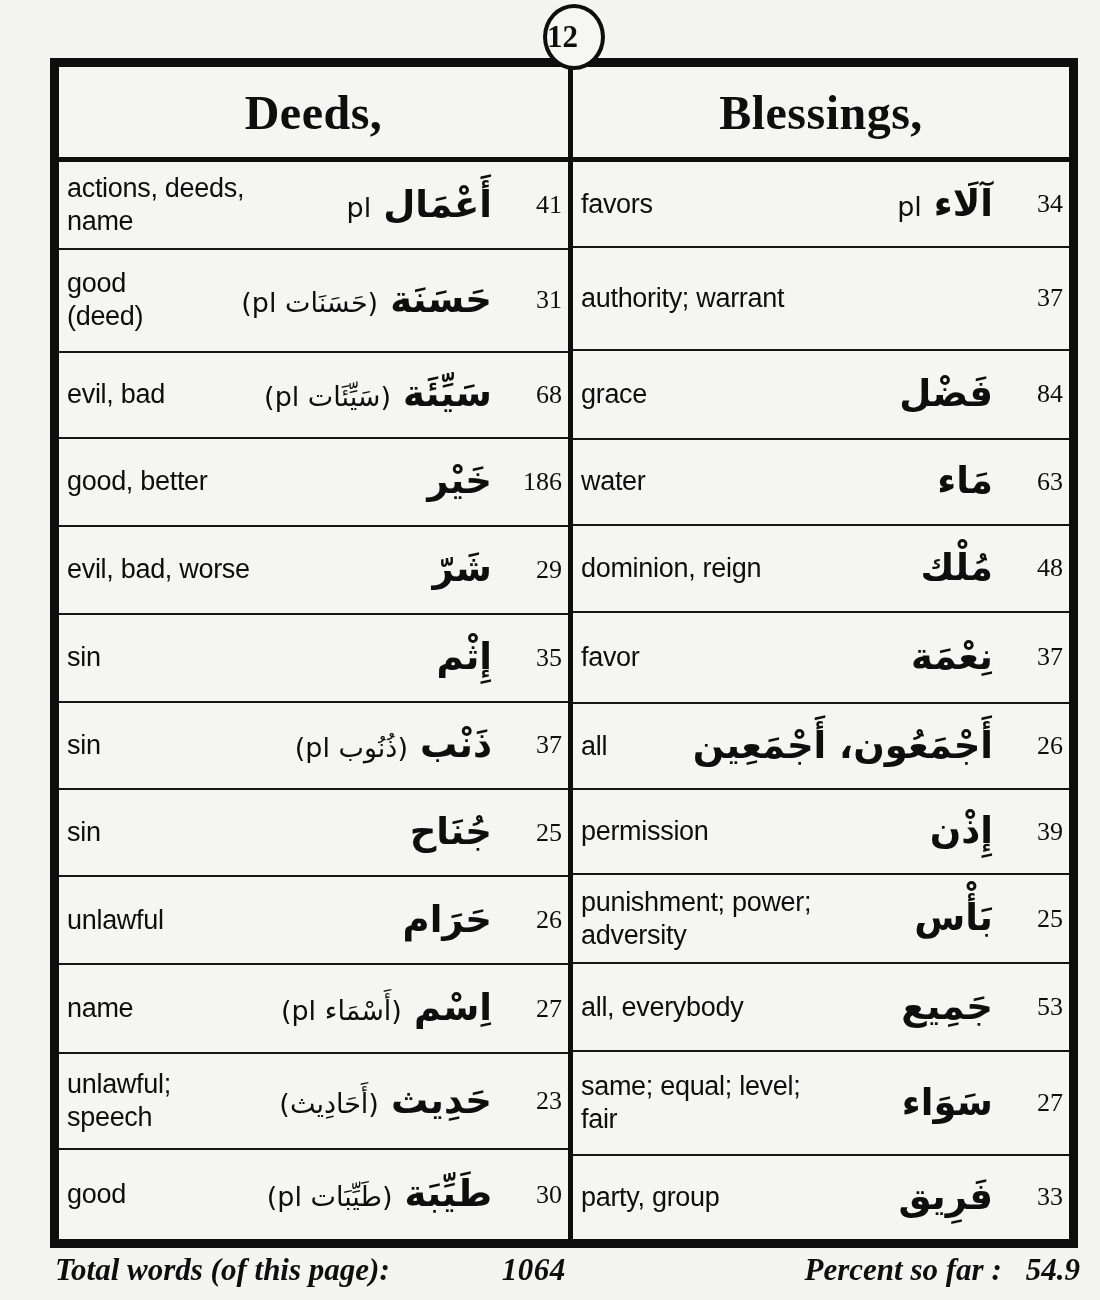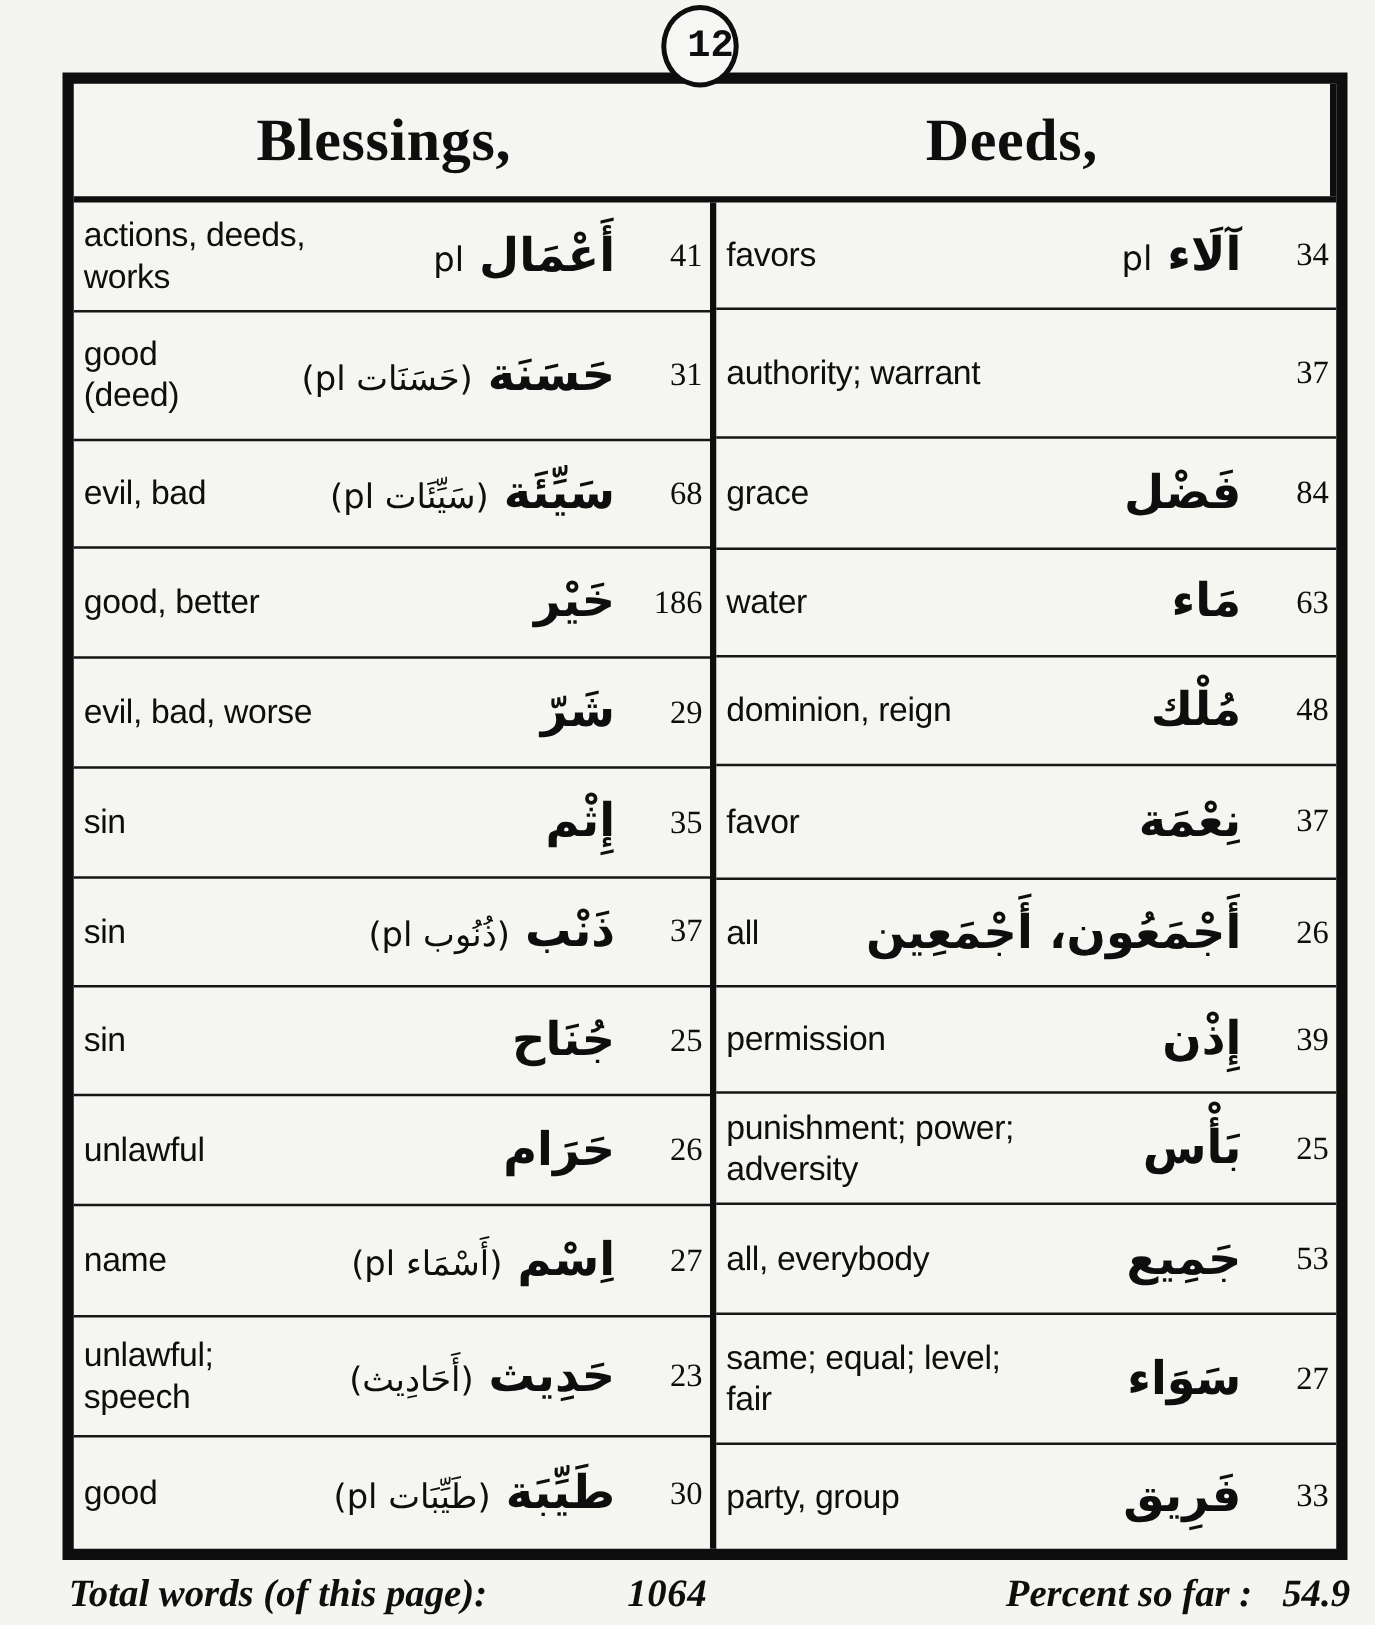--- a/index.html
+++ b/index.html
@@ -6,25 +6,25 @@
   body{
     width:1100px;height:1300px;
     background:#f4f4f1;
     position:relative;
     font-family:"Liberation Sans",sans-serif;
     color:#0e0e0e;
     overflow:hidden;
   }
   
   .page-badge{
-    position:absolute;left:529px;top:4px;z-index:3;
+    position:absolute;left:543px;top:4px;z-index:3;
     width:54px;height:58px;border:4px solid #0e0e0e;border-radius:50%;
     background:#f6f6f4;
-    display:flex;align-items:center;justify-content:flex-end;
-    font-family:Liberation Mono, monospace;font-weight:700;font-size:31px;
+    display:flex;align-items:center;justify-content:flex-start;
+    font-family:Liberation Serif, serif;font-weight:700;font-size:31px;
   }
   
   .vocab-table{
     position:absolute;left:50px;top:58px;
     width:1028px;height:1190px;
     border:9px solid #0e0e0e;
     box-sizing:border-box;
     background:#f5f5f2;
     display:flex;flex-direction:column;
   }
@@ -71,46 +71,46 @@
     font-weight:400;font-size:27px;
     margin-right:12px;
   }
   .count{
     flex:0 0 56px;text-align:right;
     font-family:"Liberation Serif",serif;font-size:26px;
   }
   
   .page-footer{
     position:absolute;left:55px;right:20px;top:1252px;height:46px;
-    display:flex;align-items:center;
+    display:flex;align-items:flex-start;
     font-family:"Liberation Serif",serif;font-style:italic;font-weight:700;
     font-size:31px;
   }
   .footer-total-value{margin-left:112px;letter-spacing:0.5px;}
   .footer-percent-label{margin-left:auto;}
   .footer-percent-value{margin-left:24px;}
 </style>
 </head>
 <body>
 
 <div class="page-badge">
   <span>12</span>
 </div>
 
 <div class="vocab-table">
   <div class="header-row">
+    <div class="header-cell left">Deeds,</div>
     <div class="header-cell right">Blessings,</div>
-    <div class="header-cell left">Deeds,</div>
   </div>
   <div class="table-body">
 
     <div class="col left">
       <div class="row" style="flex-grow:89">
         <div class="meaning">actions, deeds,
-works</div>
+name</div>
         <div class="ar"><span class="ar-main">أَعْمَال</span><span class="ar-note">pl</span></div>
         <div class="count">41</div>
       </div>
       <div class="row" style="flex-grow:104">
         <div class="meaning">good
 (deed)</div>
         <div class="ar"><span class="ar-main">حَسَنَة</span><span class="ar-note">(حَسَنَات pl)</span></div>
         <div class="count">31</div>
       </div>
       <div class="row" style="flex-grow:87">

